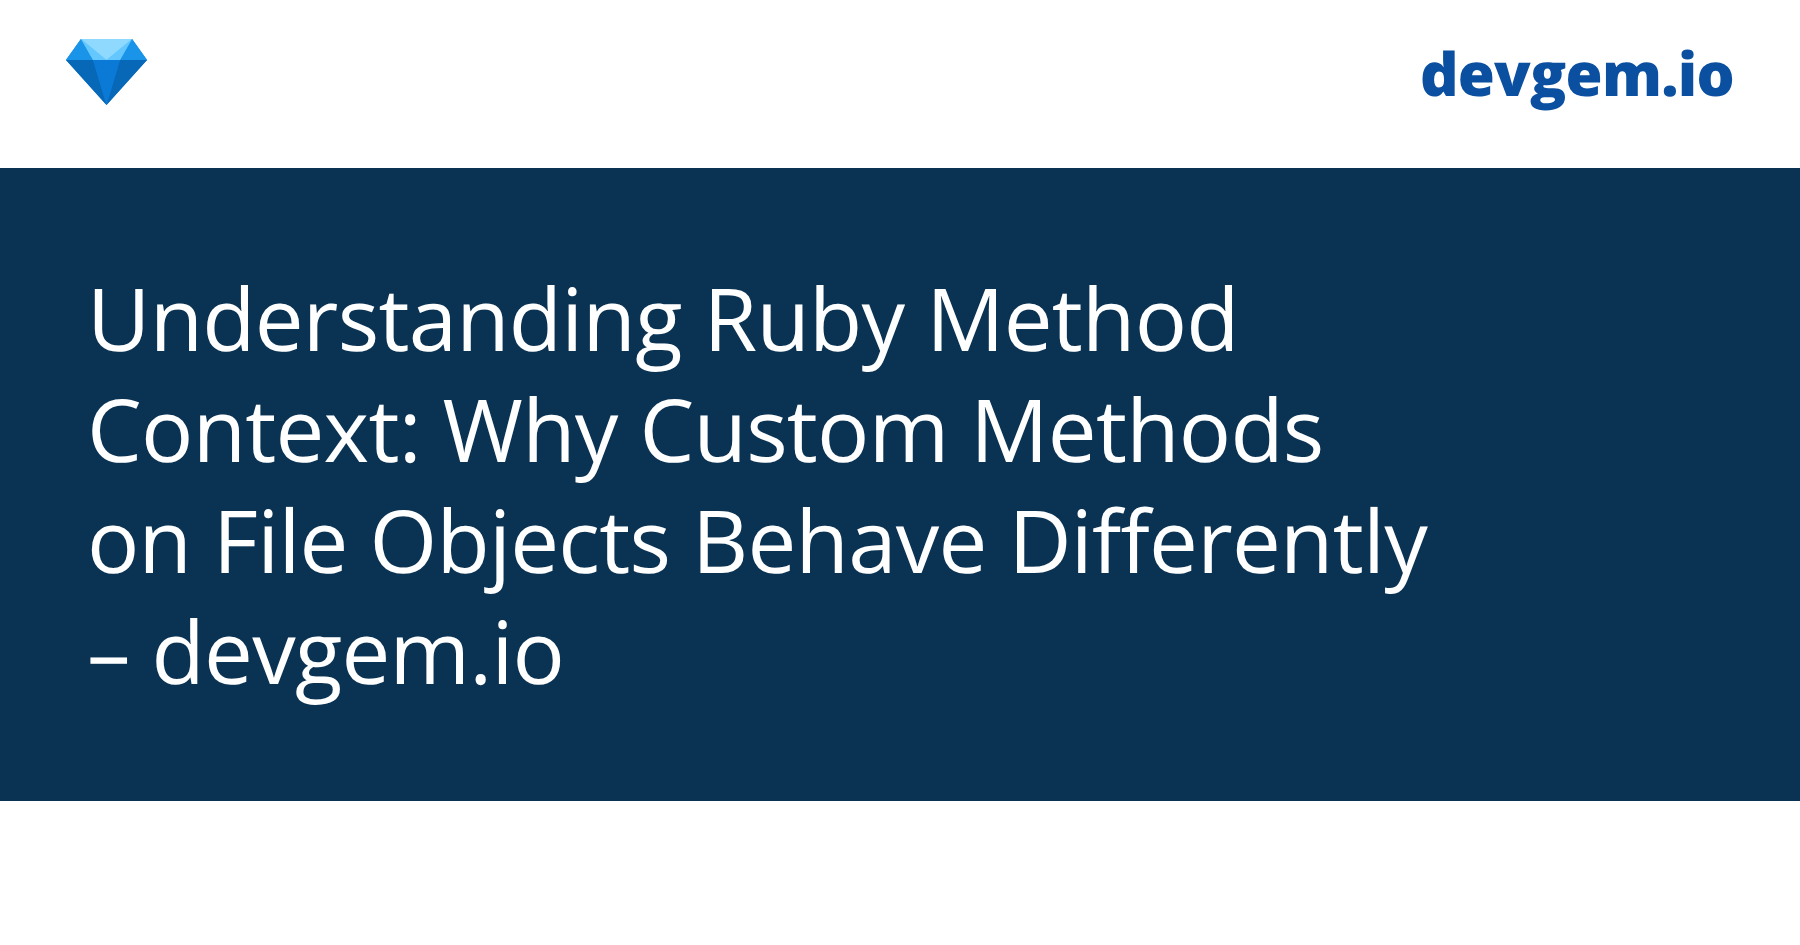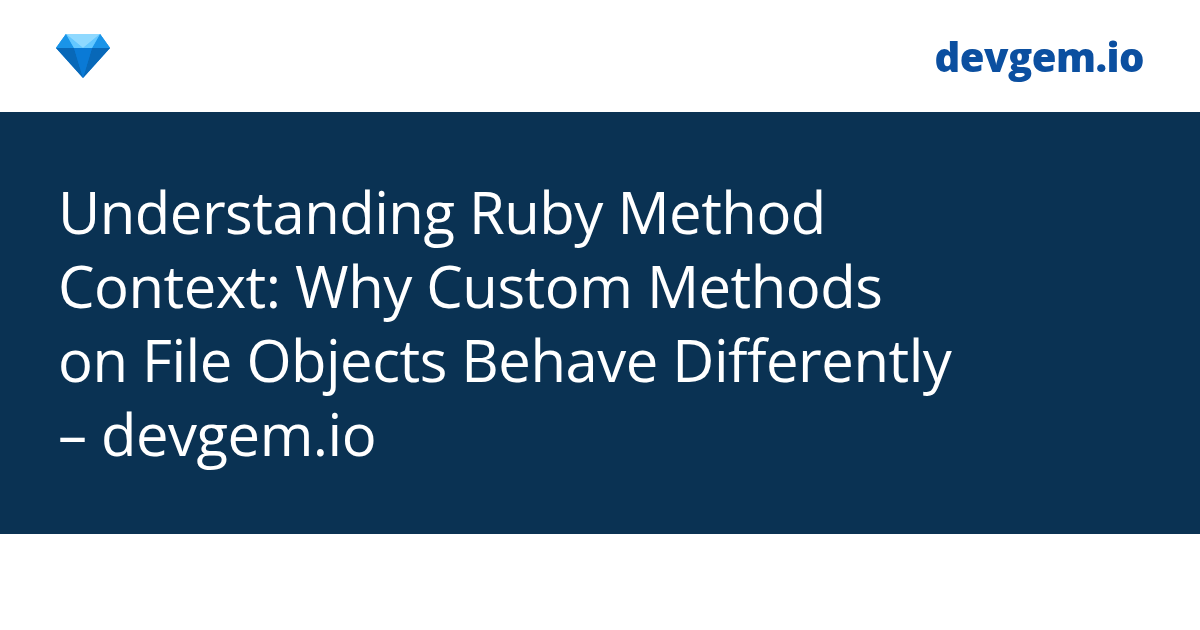--- a/index.html
+++ b/index.html
@@ -1,37 +1,38 @@
 <!DOCTYPE html>
 <html><head>
 <meta charset="utf-8">
 <style>
   * { margin: 0; padding: 0; box-sizing: border-box; }
   html, body { width: 1200px; height: 630px; overflow: hidden; font-family: 'Segoe UI', 'Open Sans', -apple-system, BlinkMacSystemFont, sans-serif; }
   .header {
-    height: 112px;
+    height: 96px;
     background: #ffffff;
     display: flex;
     align-items: center;
     justify-content: space-between;
-    padding: 0 56px;
+    padding: 0 44px;
   }
   .logo-wrap { display: flex; align-items: center; }
   .brand {
     font-size: 40px;
     font-weight: 800;
     color: #0b4fa0;
     letter-spacing: -0.5px;
   }
   .hero {
     height: 422px;
     background: #0a3253;
     display: flex;
     align-items: center;
     padding: 0 58px;
+    margin-top: 16px;
   }
   .title {
     color: #ffffff;
     font-size: 58px;
     font-weight: 400;
     line-height: 1.28;
     max-width: 900px;
     letter-spacing: -0.5px;
   }
   .gem-icon { width: 54px; height: 44px; }

